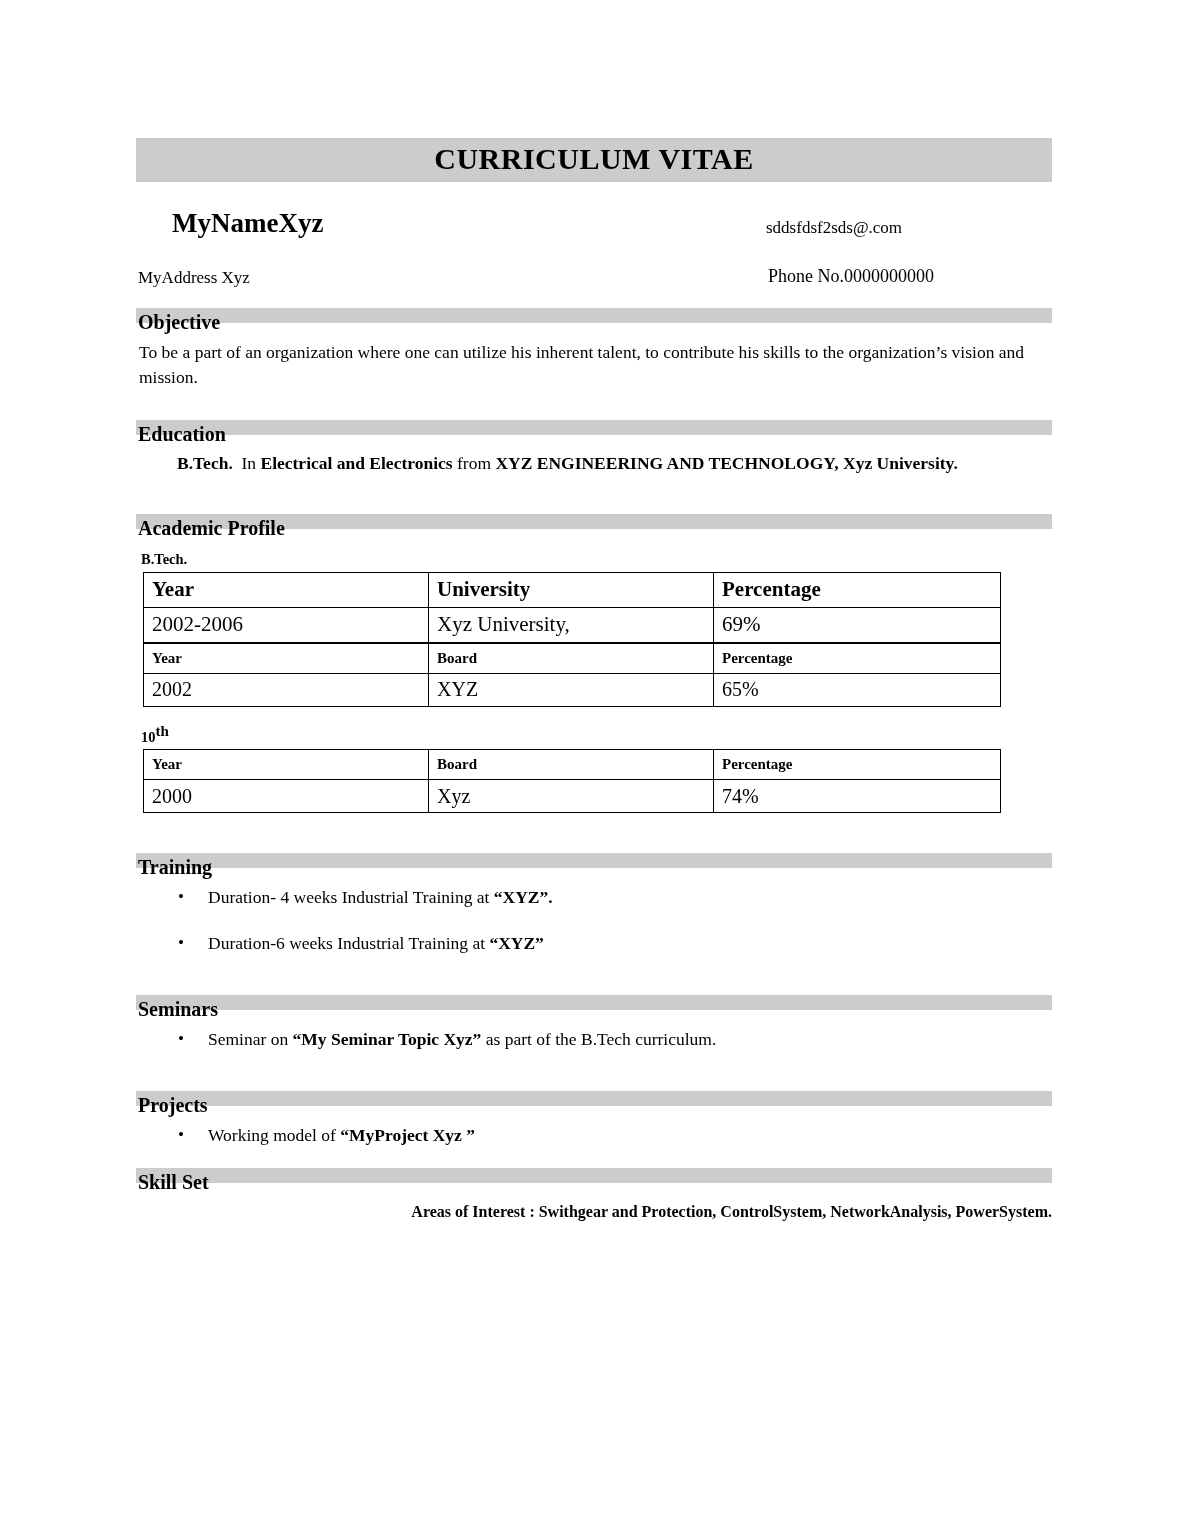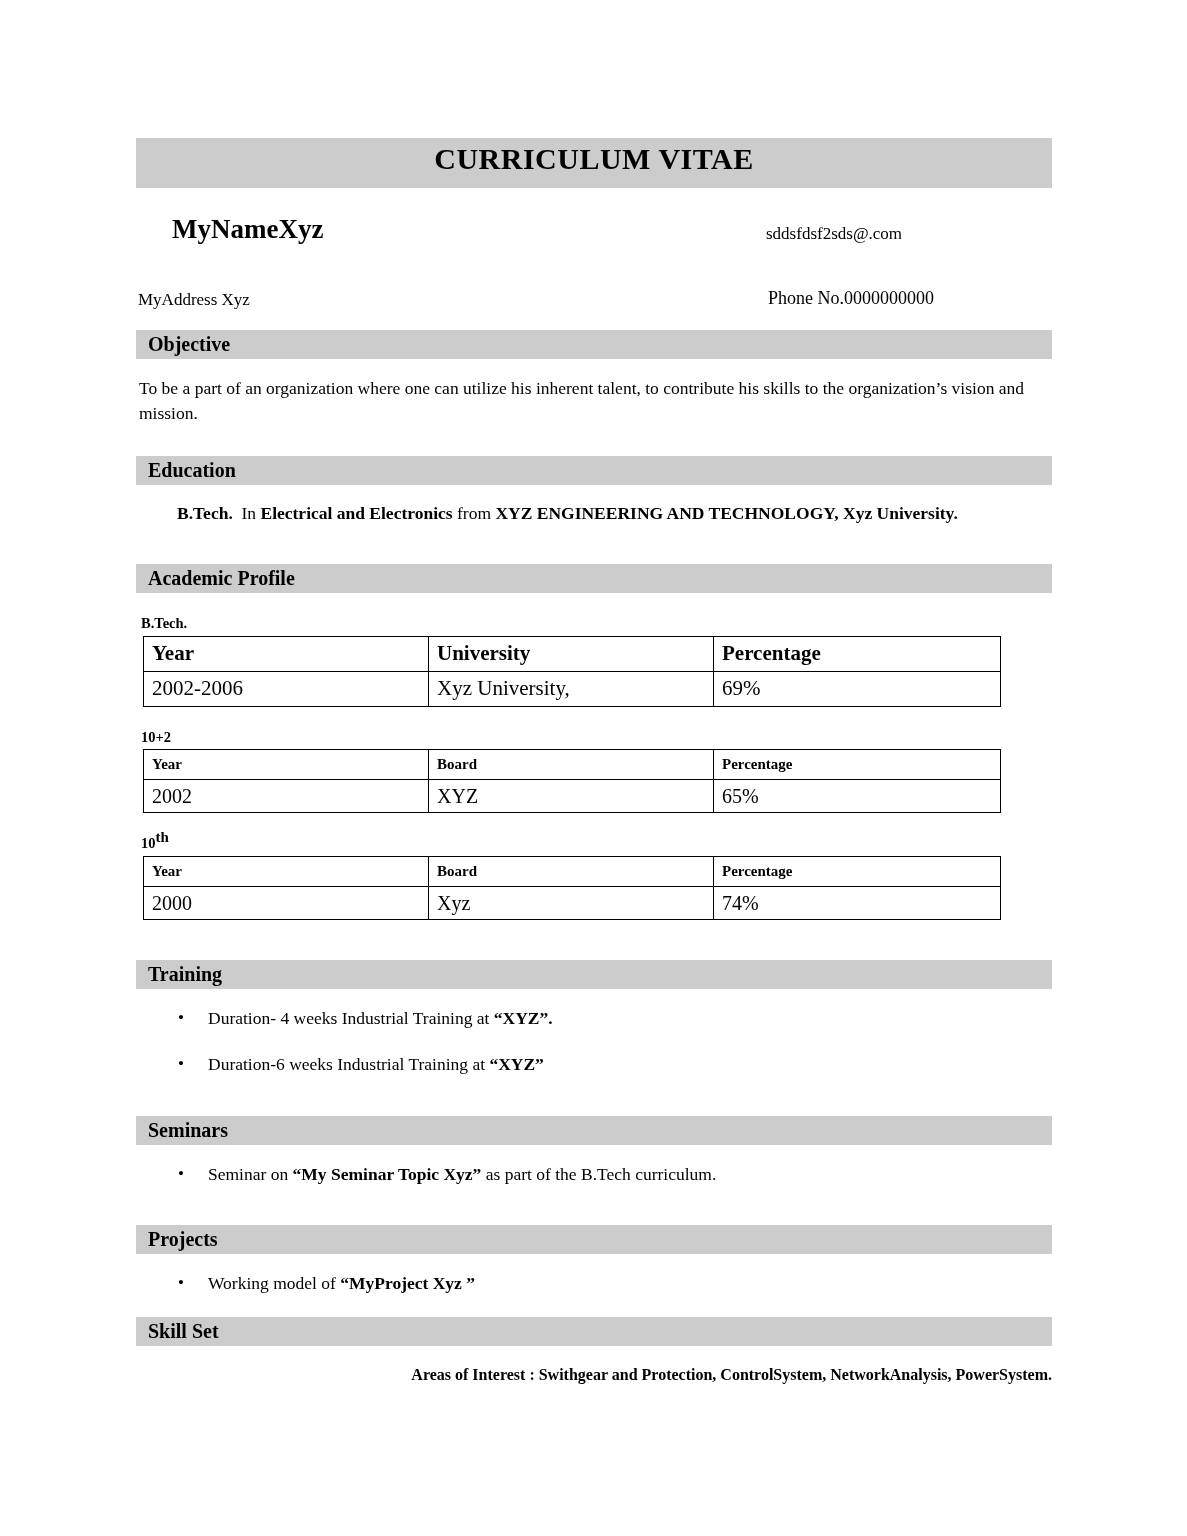--- a/index.html
+++ b/index.html
@@ -27,35 +27,35 @@
   .content {
     position: absolute;
     left: 136px;
     top: 138px;
     width: 916px;
   }
 
   
   .title-band {
     background: #cccccc;
-    height: 50px;
+    height: 44px;
     line-height: 42px;
     text-align: center;
     font-weight: bold;
     font-size: 30px;
     letter-spacing: 0.5px;
   }
 
   
   .contact-row {
     position: relative;
     height: 46px;
   }
   .contact-row.first { margin-top: 26px; }
-  .contact-row.second { margin-top: 24px; }
+  .contact-row.second { margin-top: 8px; }
 
   .name {
     position: absolute;
     left: 2px;
     top: 0;
     font-size: 27px;
     font-weight: bold;
     margin-left: 34px;
   }
   .email {
@@ -73,25 +73,25 @@
   .phone {
     position: absolute;
     left: 632px;
     top: 4px;
     font-size: 18px;
   }
 
   
   .section-band {
     background: #cccccc;
-    height: 29px;
+    height: 15px;
     line-height: 29px;
     font-weight: bold;
     font-size: 20px;
-    padding-left: 12px;
+    padding-left: 2px;
     box-sizing: border-box;
   }
 
   
   .body-text {
     font-size: 17.5px;
     line-height: 1.42;
     padding-left: 3px;
     margin-top: 17px;
   }
@@ -236,21 +236,20 @@
           <td class="head">Percentage</td>
         </tr>
         <tr>
           <td class="cell">2002-2006</td>
           <td class="cell">Xyz University,</td>
           <td class="cell">69%</td>
         </tr>
       </tbody>
     </table>
 
-    <div class="sub-label"><span>10+2</span><sup></sup></div>
     <table class="profile small">
       <colgroup>
           <col class="c1">
           <col class="c2">
           <col class="c3">
         </colgroup>
       <tbody>
         <tr>
           <td class="head">Year</td>
           <td class="head">Board</td>

